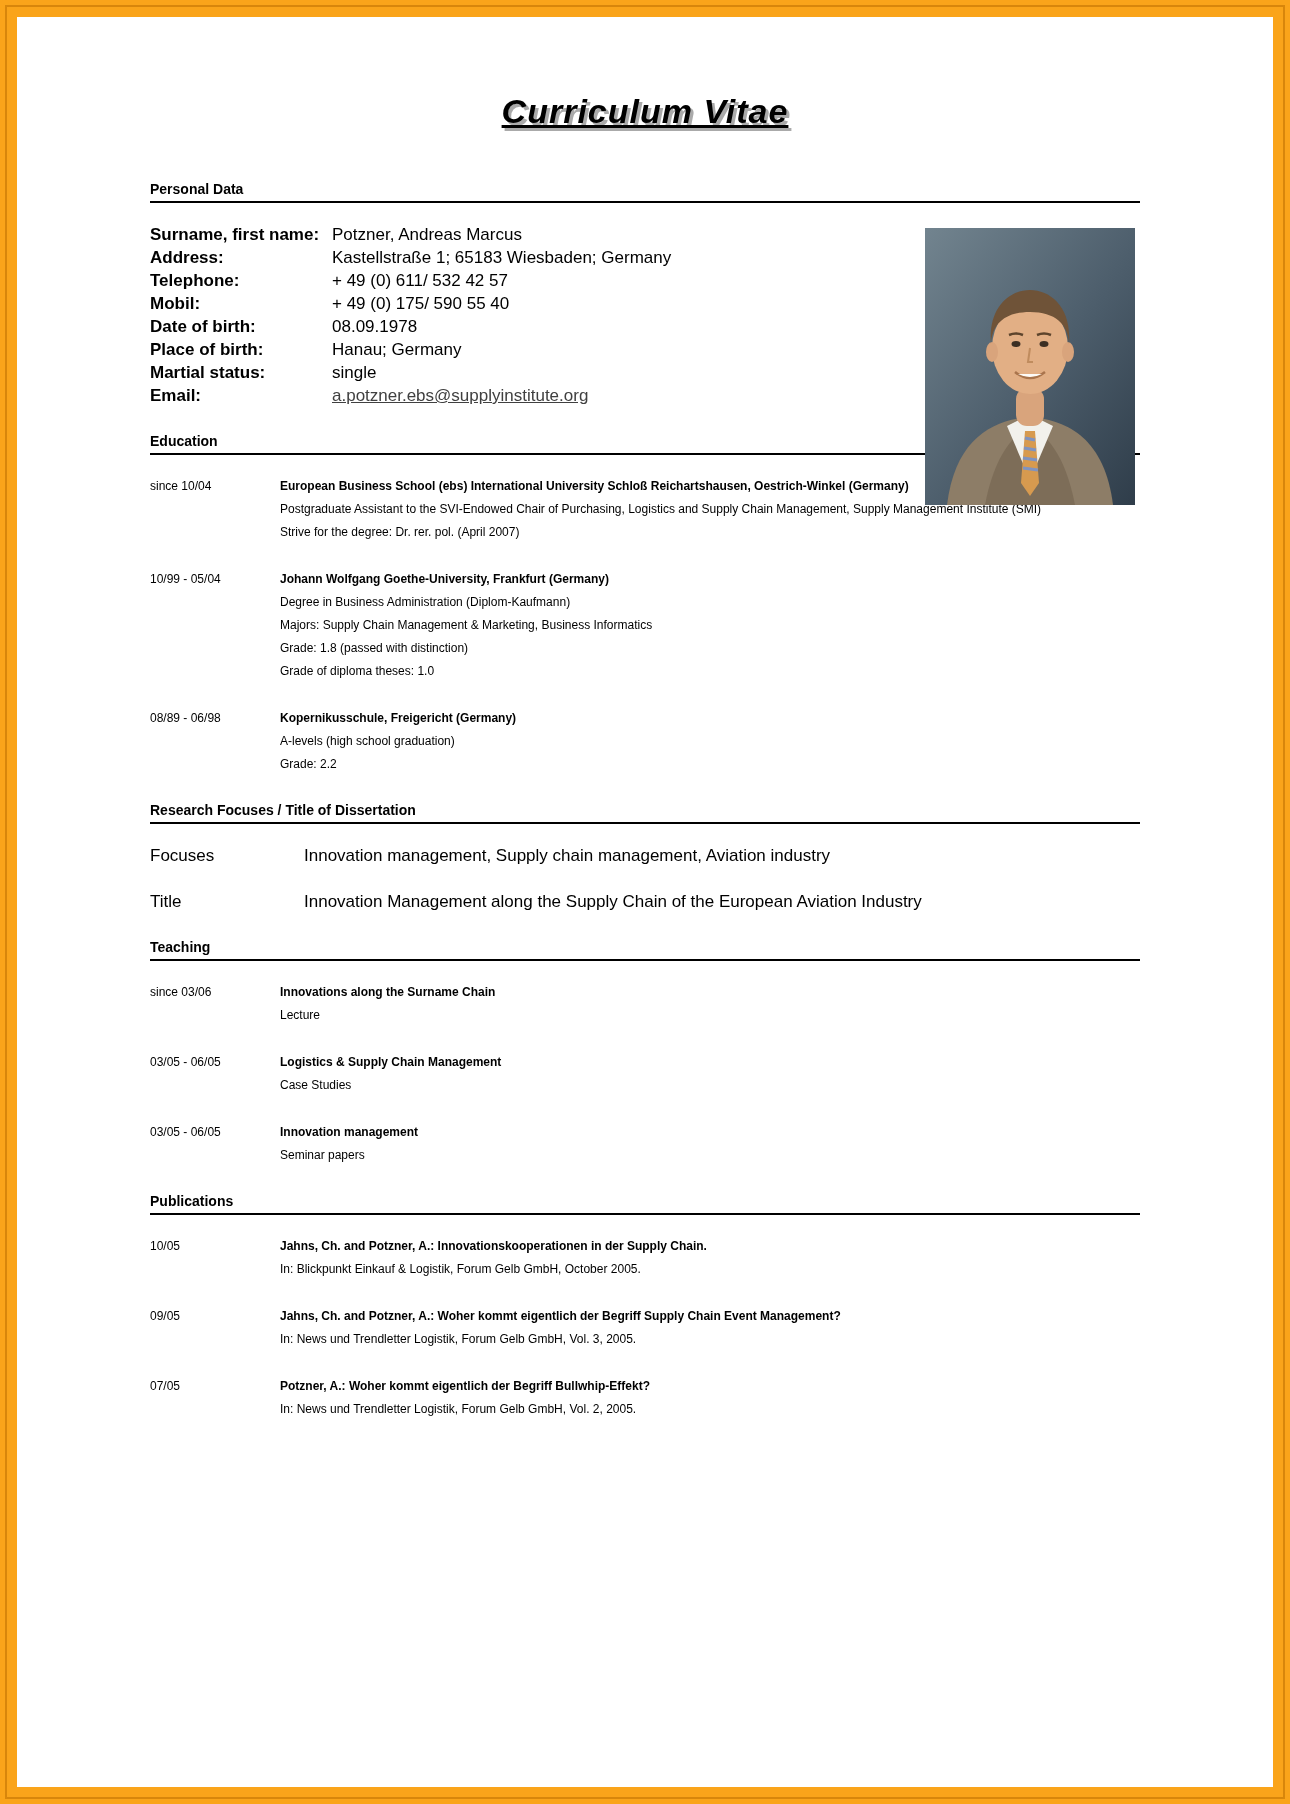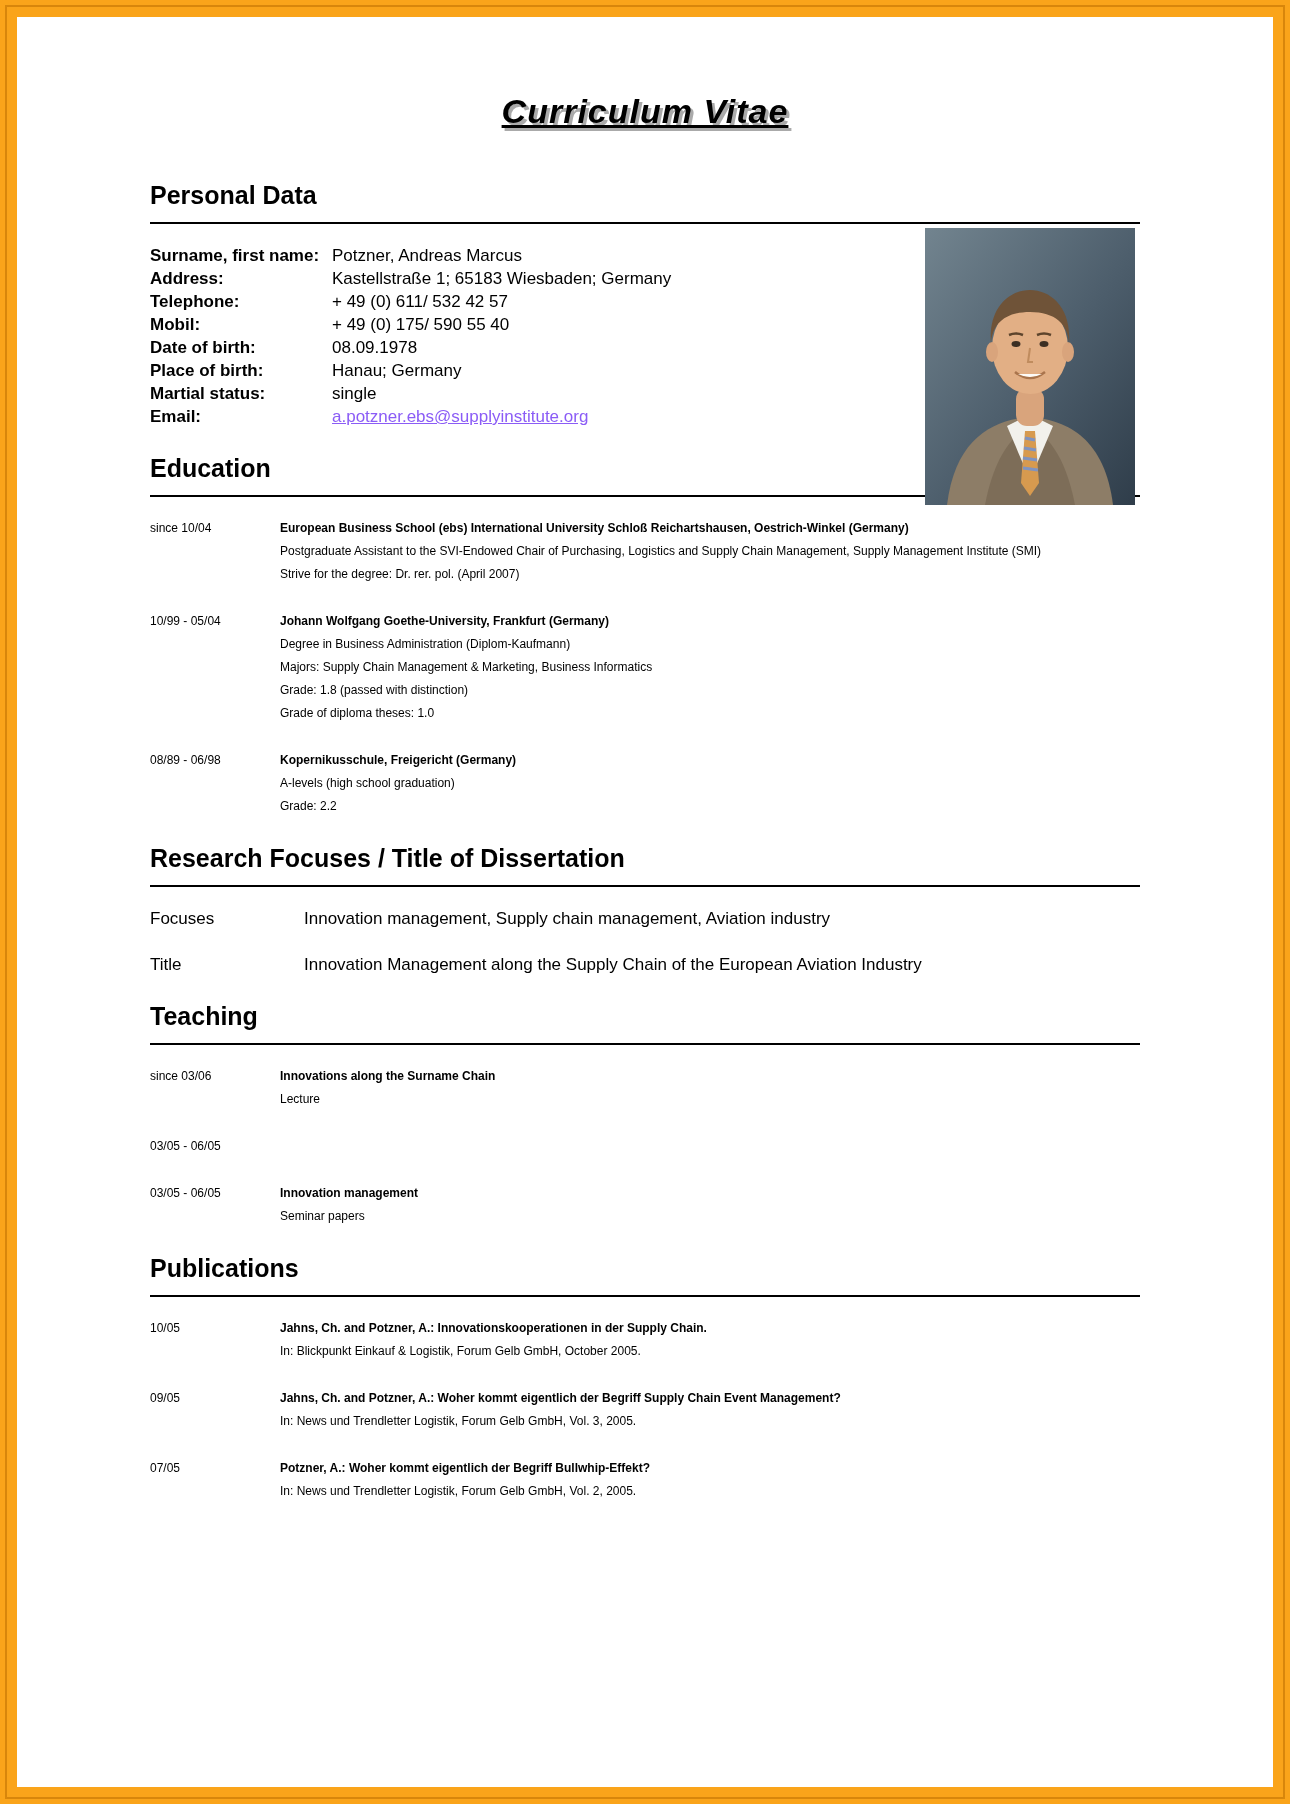--- a/index.html
+++ b/index.html
@@ -24,29 +24,29 @@
     text-align:center;
     font-size:34px;
     font-weight:bold;
     font-style:italic;
     text-decoration:underline;
     text-shadow:3px 3px 0 #aaaaaa;
     letter-spacing:1px;
   }
 
   .section { margin-top:26px; }
-  .sec-head { font-size:25px; font-weight:bold; padding-bottom:12px; }
+  .sec-head { font-size:14px; font-weight:bold; padding-bottom:4px; }
   .divider { border-bottom:2px solid #000; width:100%; }
   .sec-body { margin-top:20px; }
 
   
   .p-row { display:flex; line-height:23px; font-size:17px; }
   .p-label { width:182px; flex-shrink:0; font-weight:bold; }
   .p-value { flex:1; }
-  a.email-link { color:#8b5cf6; cursor:pointer; }
+  a.email-link { color:#404040; cursor:pointer; }
 
   
   .entry { display:flex; margin-bottom:24px; line-height:23px; font-size:12px; }
   .entry-period { width:130px; flex-shrink:0; }
   .entry-body { max-width:790px; }
   .entry-title { font-weight:bold; }
 
   
   .r-row { display:flex; line-height:23px; font-size:17px; margin-bottom:23px;gap:24px; }
   .r-label { width:130px; flex-shrink:0; }
@@ -167,20 +167,24 @@
     <div class="sec-body">
       <div class="entry">
         <div class="entry-period">since 03/06</div>
         <div class="entry-body">
           <div class="entry-title">Innovations along the Surname Chain</div>
           <div class="entry-line">Lecture</div>
         </div>
       </div>
       <div class="entry">
         <div class="entry-period">03/05 - 06/05</div>
+        <div class="entry-body">
+          <div class="entry-title">Logistics &amp; Supply Chain Management</div>
+          <div class="entry-line">Case Studies</div>
+        </div>
       </div>
       <div class="entry">
         <div class="entry-period">03/05 - 06/05</div>
         <div class="entry-body">
           <div class="entry-title">Innovation management</div>
           <div class="entry-line">Seminar papers</div>
         </div>
       </div>
     </div>
   </section>

